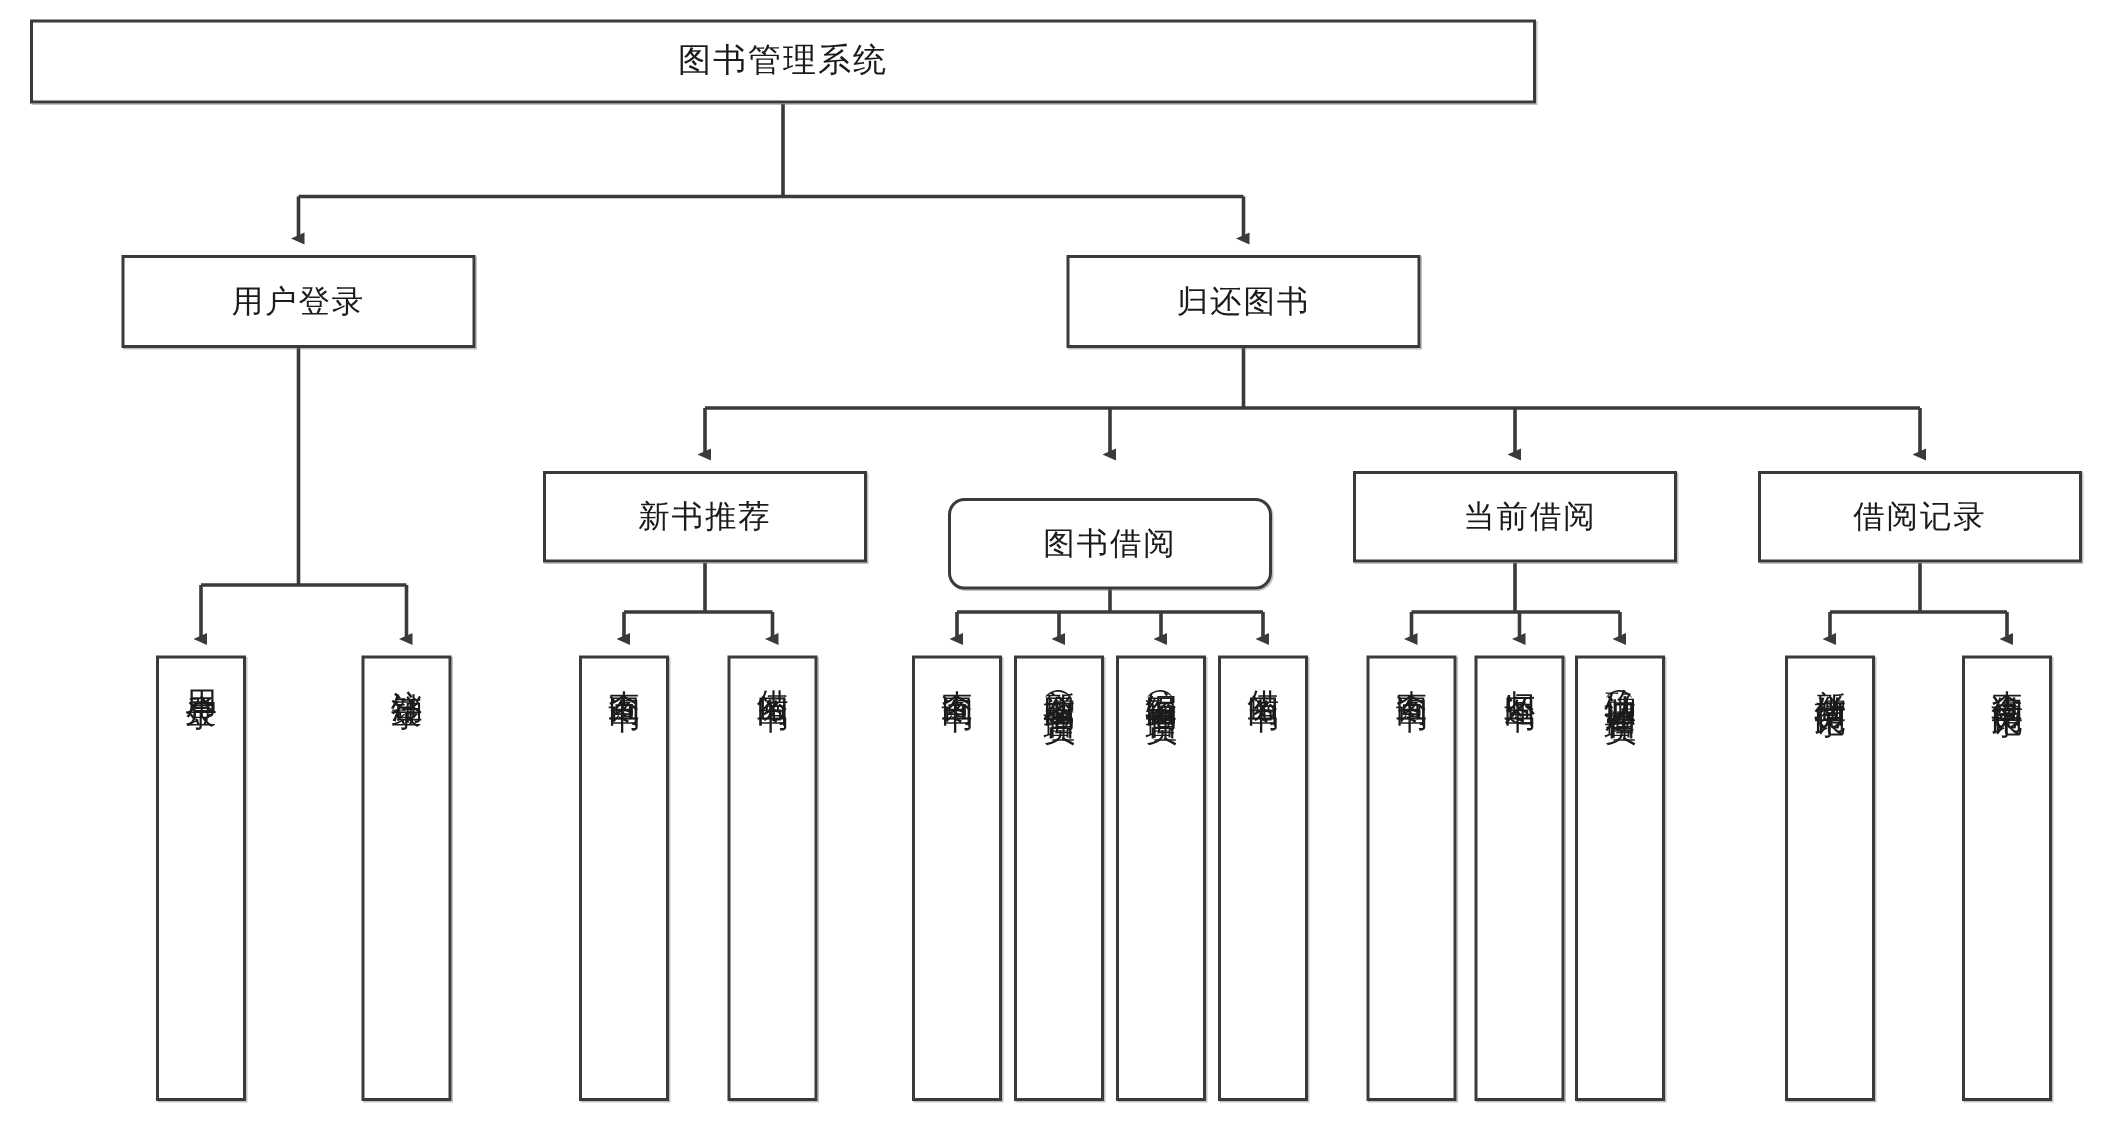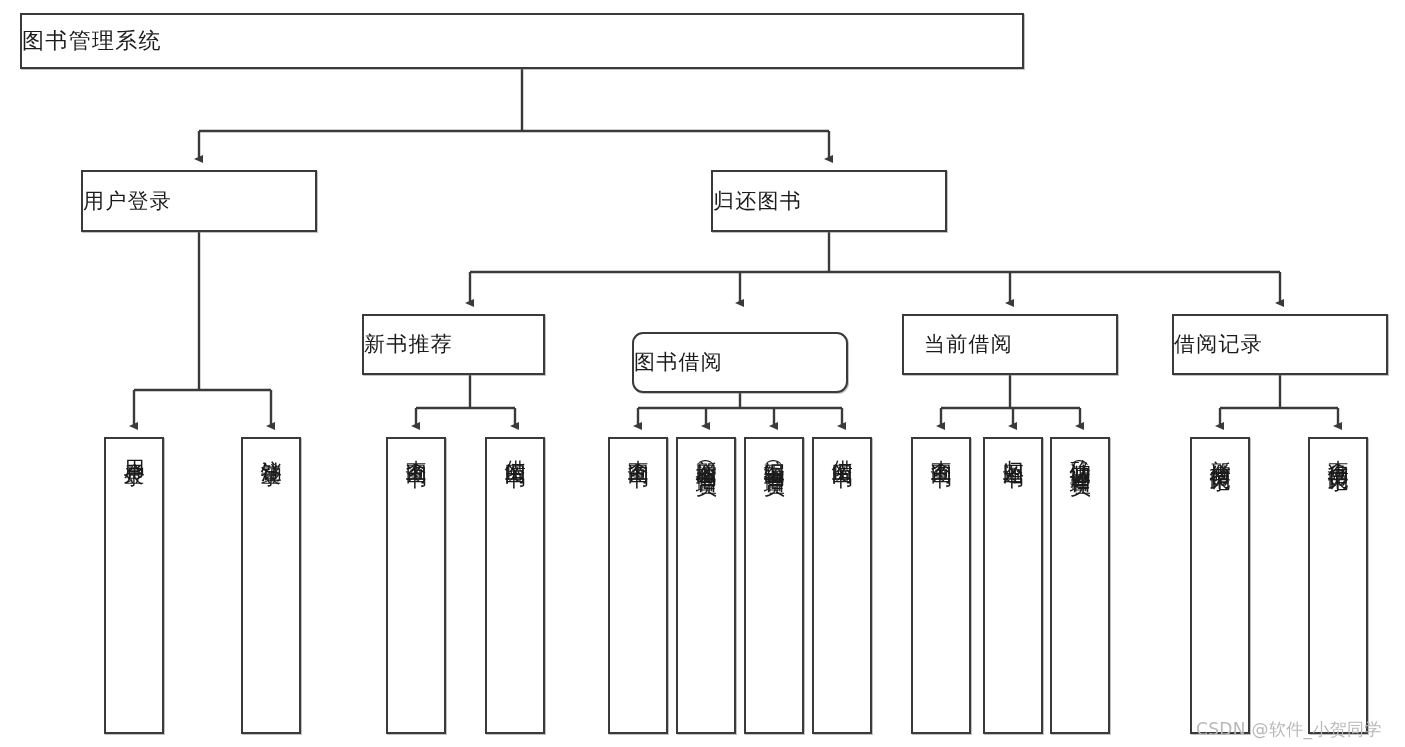--- a/index.html
+++ b/index.html
@@ -26,21 +26,21 @@
     pointer-events: none;
   }
   .node {
     position: absolute;
     box-sizing: border-box;
     background: #ffffff;
     border: 2px solid #3a3a3a;
     box-shadow: 1px 1px 0 0 rgba(120,120,120,0.45);
     display: flex;
     align-items: center;
-    justify-content: flex-start;
+    justify-content: center;
     color: #1b1b1b;
     z-index: 2;
   }
   .node .label {
     display: block;
     text-align: center;
     line-height: 1.18;
     letter-spacing: 0.06em;
   }
   .node.horiz .label {
@@ -123,21 +123,21 @@
   <div id="nodes-layer">
       <div class="node horiz root" style="left: 20px; top: 13px; width: 1004px; height: 56px;">
         <span class="label">图书管理系统</span>
       </div>
       <div class="node horiz lvl2" style="left: 81px; top: 170px; width: 236px; height: 62px;">
         <span class="label">用户登录</span>
       </div>
       <div class="node horiz lvl2" style="left: 711px; top: 170px; width: 236px; height: 62px;">
         <span class="label">归还图书</span>
       </div>
-      <div class="node horiz lvl3" style="left: 362px; top: 314px; width: 183px; height: 61px;">
+      <div class="node horiz lvl3" style="left: 362px; top: 314px; width: 216px; height: 61px;">
         <span class="label">新书推荐</span>
       </div>
       <div class="node horiz lvl3" style="left: 632px; top: 332px; width: 216px; height: 61px; border-radius: 11px;">
         <span class="label">图书借阅</span>
       </div>
       <div class="node horiz lvl3" style="left: 902px; top: 314px; width: 216px; height: 61px; padding-left: 20px;">
         <span class="label">当前借阅</span>
       </div>
       <div class="node horiz lvl3" style="left: 1172px; top: 314px; width: 216px; height: 61px;">
         <span class="label">借阅记录</span>
@@ -176,15 +176,14 @@
         <span class="label">确认归还（管理员）</span>
       </div>
       <div class="node vert leaf" style="left: 1190px; top: 437px; width: 60px; height: 297px;">
         <span class="label">新增借阅记录</span>
       </div>
       <div class="node vert leaf" style="left: 1308px; top: 437px; width: 60px; height: 297px;">
         <span class="label">查询借阅记录</span>
       </div>
     </div>
 
-  <div class="watermark" style="left: 1196px; top: 718px;">CSDN @软件_小贺同学</div>
 
 </div>
 
 </body></html>

